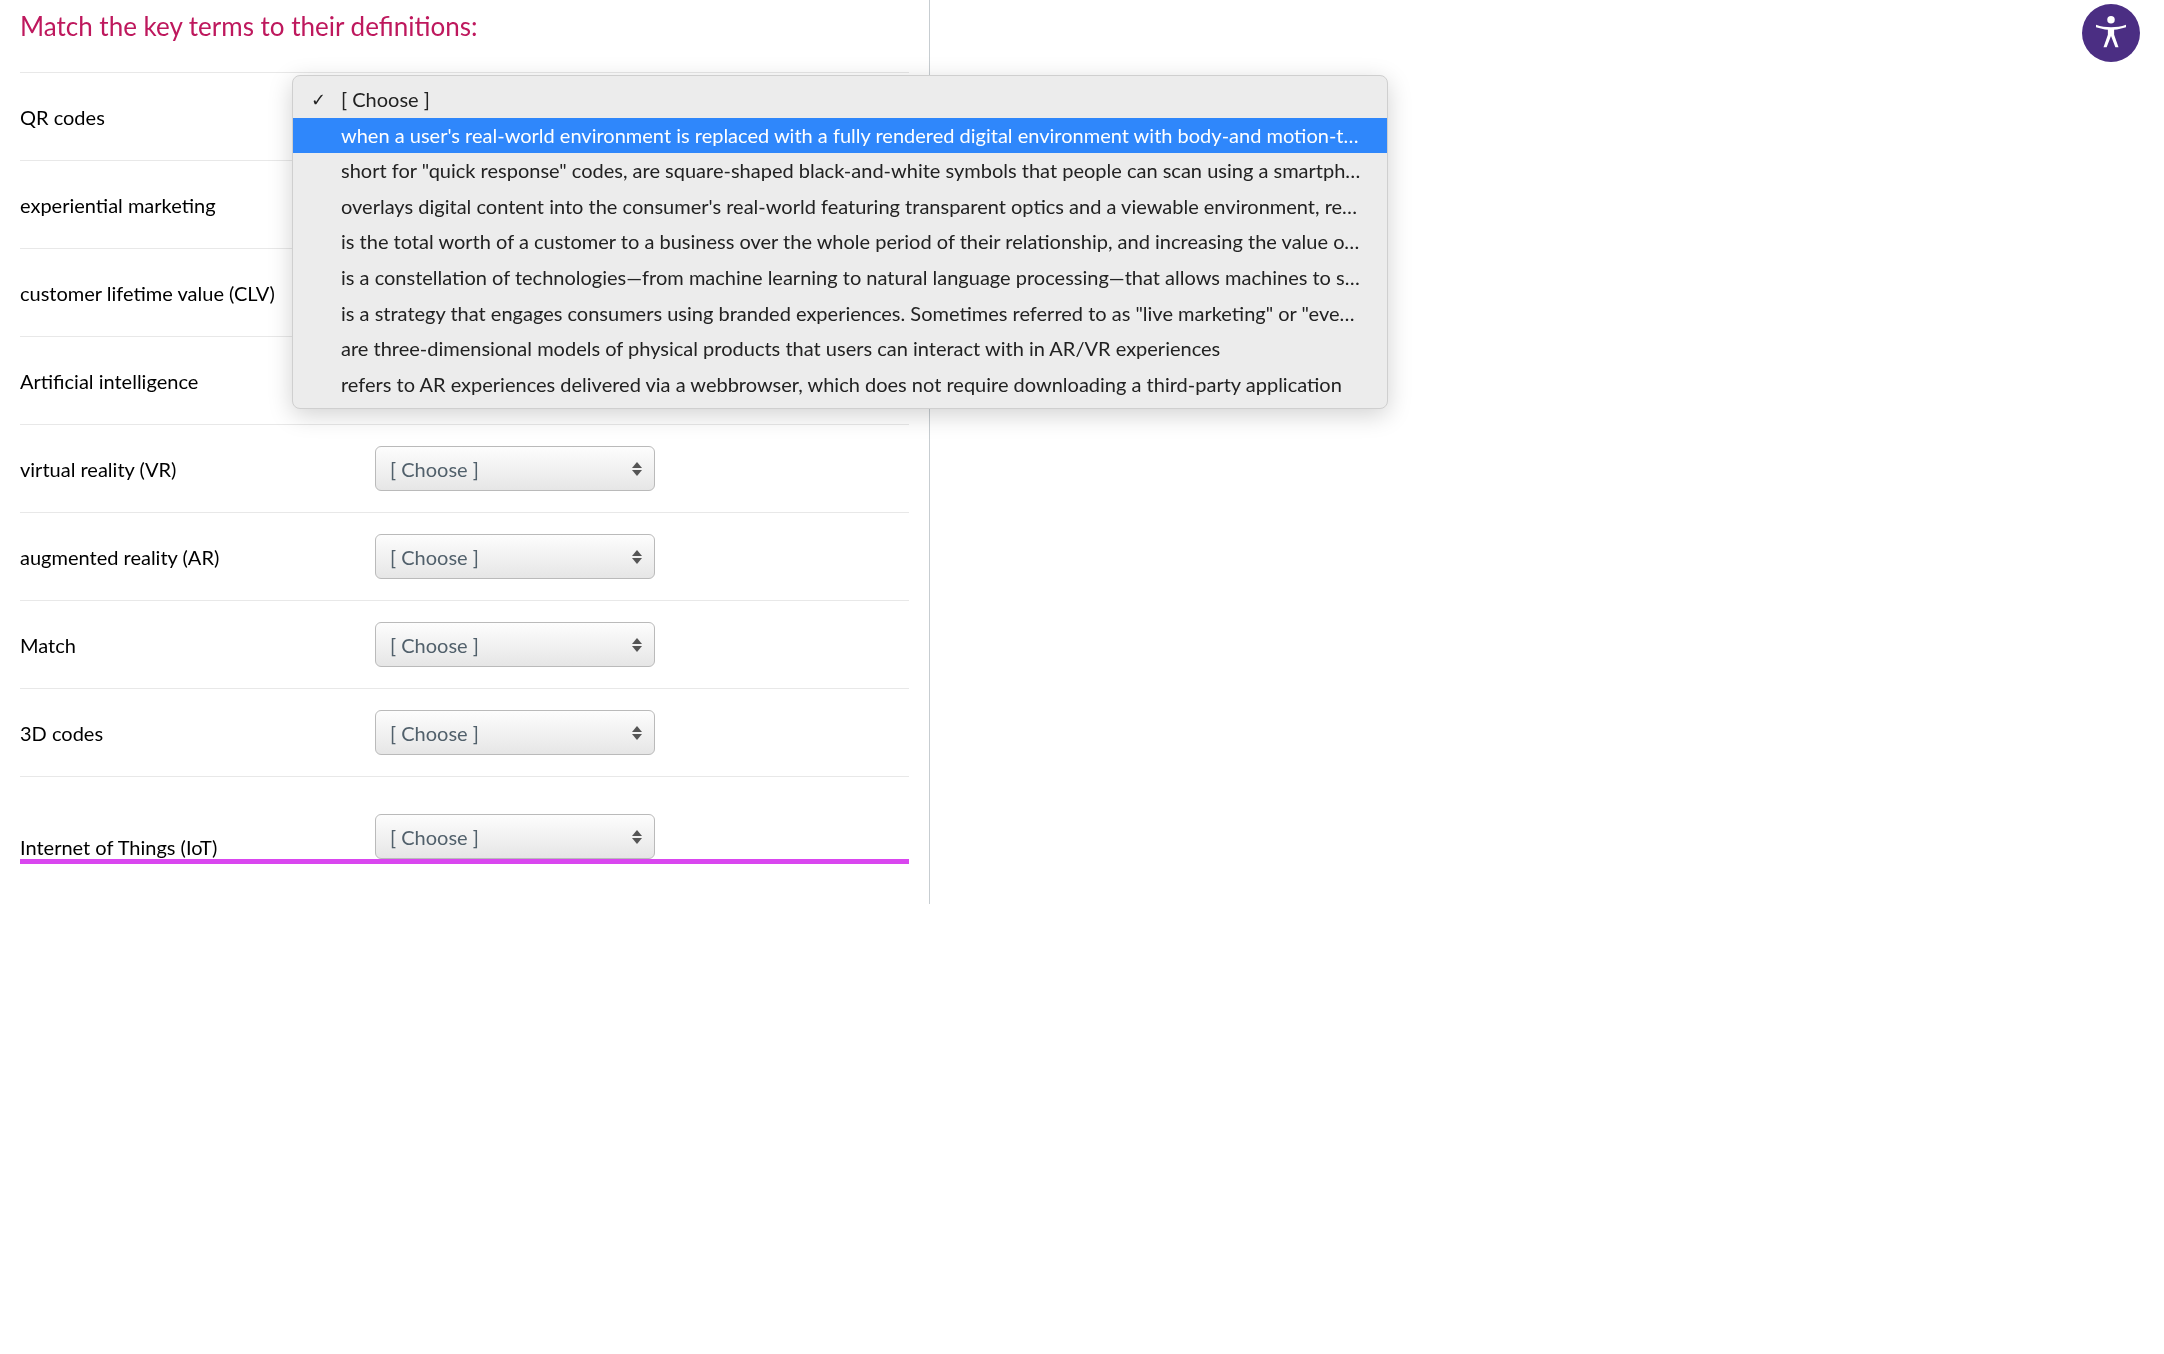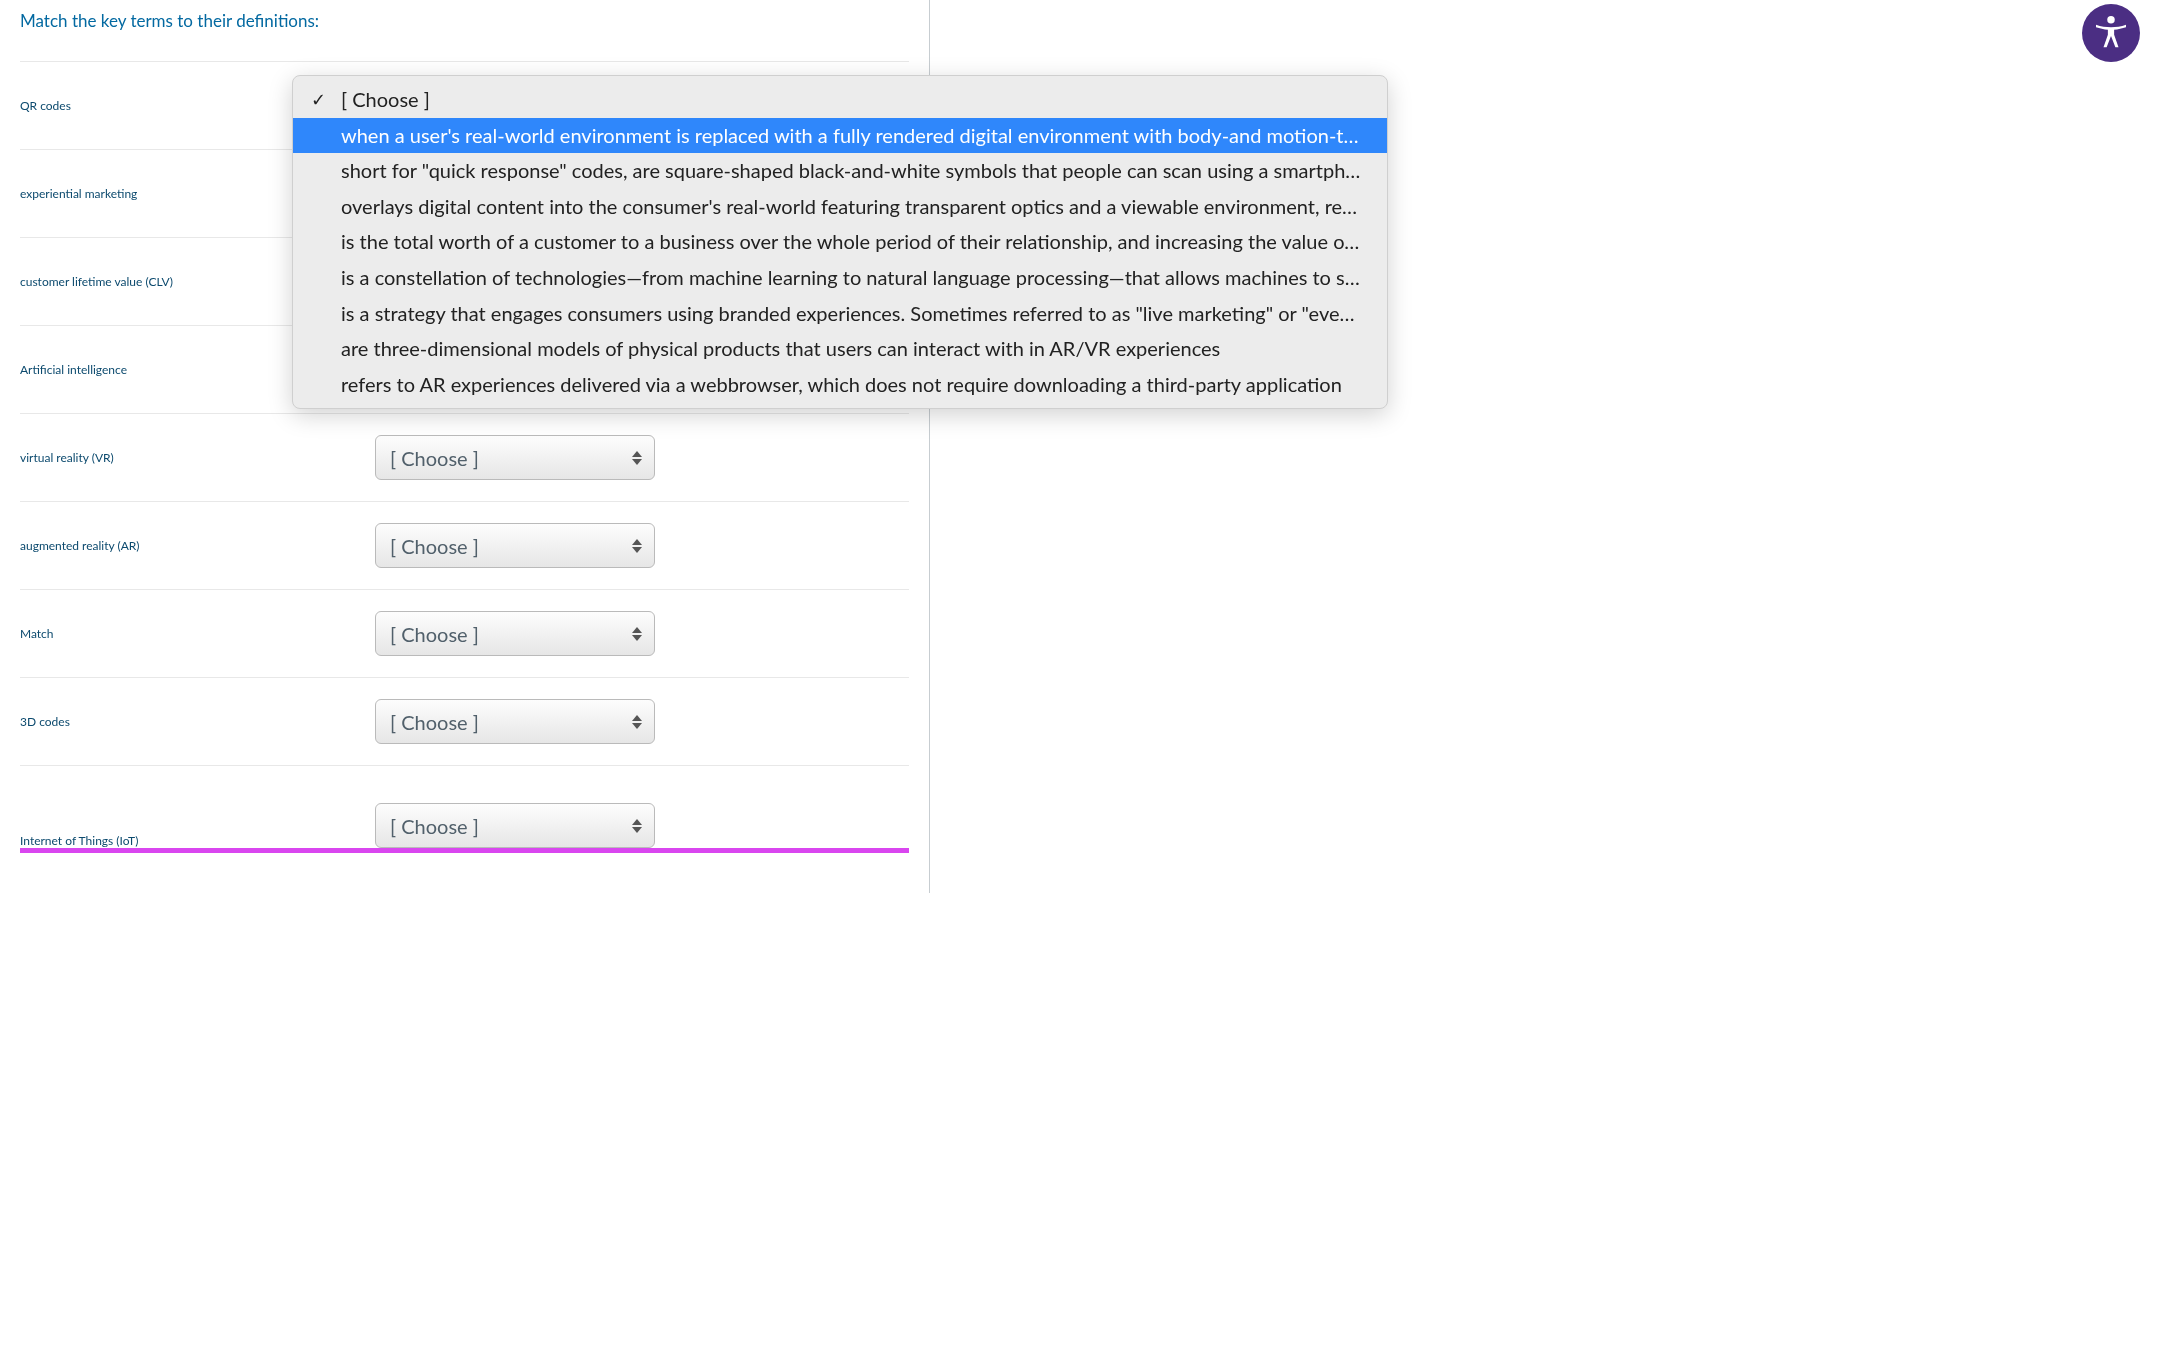--- a/index.html
+++ b/index.html
@@ -17,34 +17,34 @@
     .question-col {
       width: 930px;
       padding: 0 20px 40px 20px;
       border-right: 1px solid #c7cdd1;
     }
     .side-col {
       flex: 1;
     }
     .question-prompt {
       padding: 10px 0 30px 0;
-      font-size: 17px;
-      color: #0369a1;
+      font-size: 26px;
+      color: #be185d;
     }
     .match-row {
       display: flex;
       align-items: center;
       border-top: 1px solid #e8e8e8;
       min-height: 88px;
     }
     .match-row:last-child { border-bottom: 5px solid #d946ef; align-items: flex-end; }
     .term {
       width: 355px;
-      font-size: 12px;
-      color: #0c4a6e;
+      font-size: 20px;
+      color: #000000;
       padding-right: 10px;
     }
     .select-wrap {
       width: 280px;
       height: 45px;
       border: 1px solid #bababa;
       border-radius: 6px;
       background: linear-gradient(#fdfdfd, #e6e6e6);
       display: flex;
       align-items: center;

